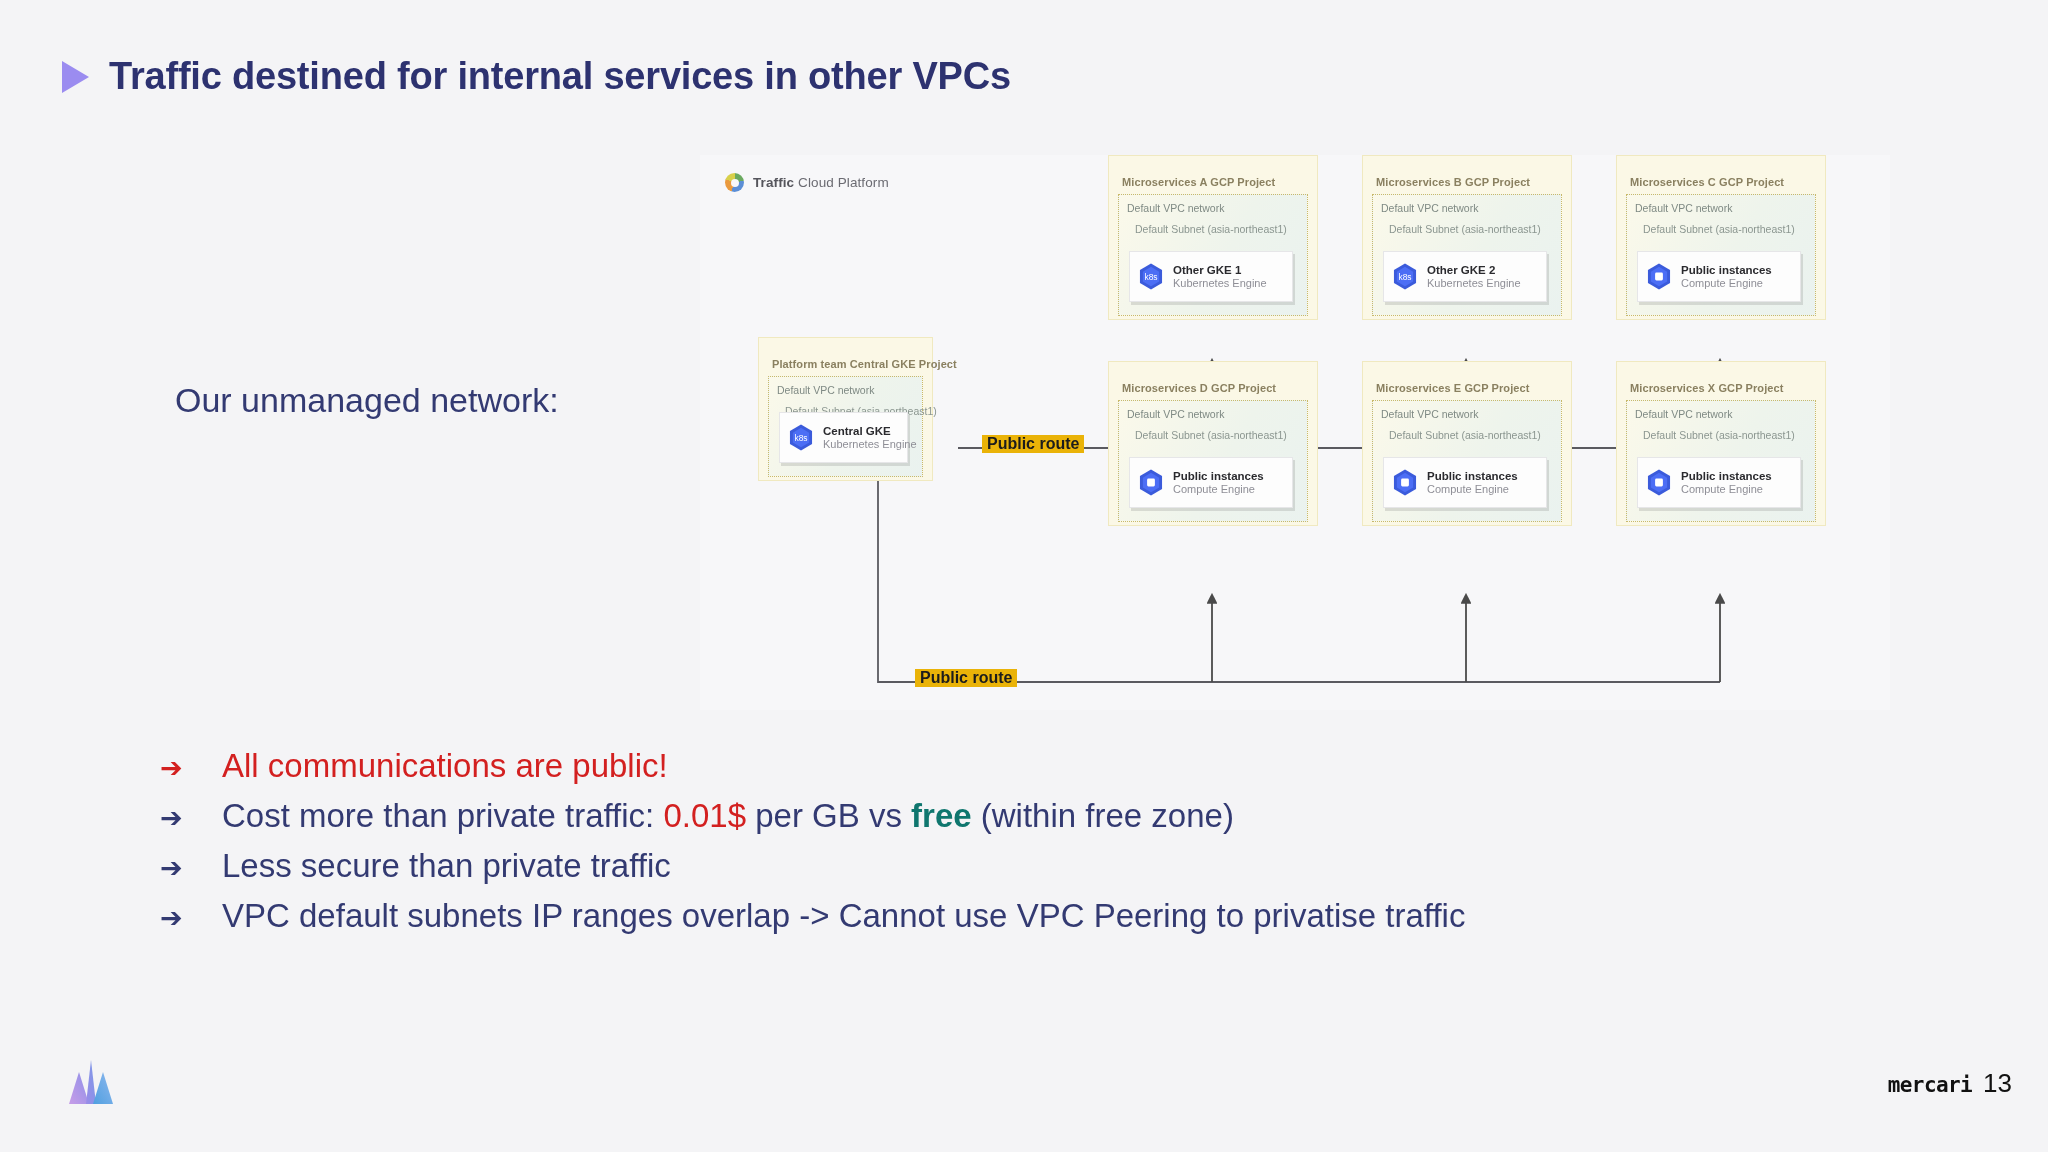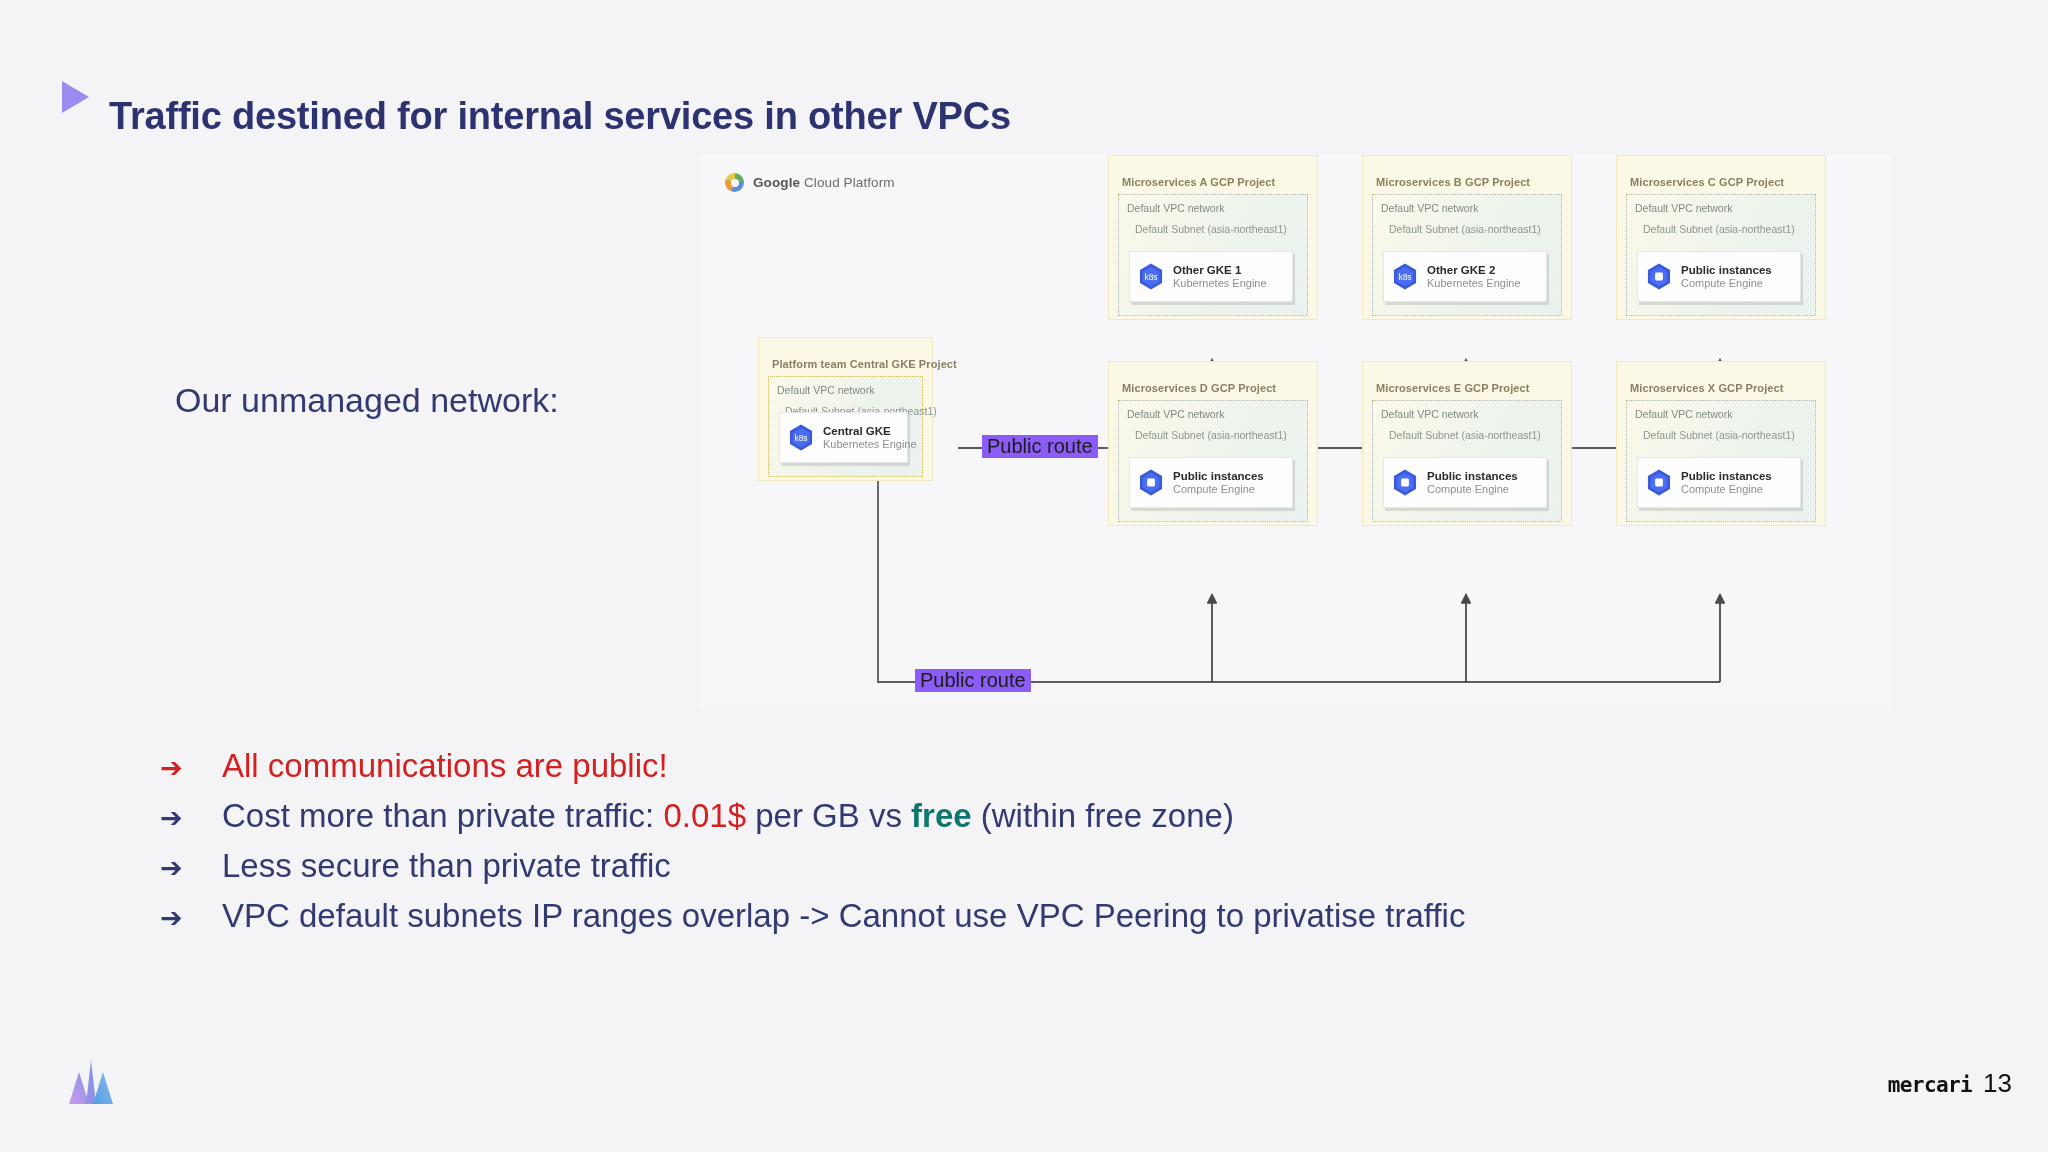--- a/index.html
+++ b/index.html
@@ -27,21 +27,20 @@
     border-left: 27px solid #9b8cf0;
     border-top: 16px solid transparent;
     border-bottom: 16px solid transparent;
   }
   .title-text {
     font-size: 38px;
     font-weight: bold;
     color: #2d3270;
     letter-spacing: -0.2px;
     white-space: nowrap;
-    margin-top: 40px;
   }
 
   
   .left-caption {
     position: absolute;
     left: 175px;
     top: 381px;
     font-size: 34px;
     color: #333a72;
     white-space: nowrap;
@@ -118,24 +117,24 @@
     padding: 10px 8px;
   }
   .res-icon { width: 26px; height: 29px; flex: 0 0 26px; }
   .res-labels { display: flex; flex-direction: column; line-height: 1.22; }
   .res-name { font-size: 11.5px; font-weight: bold; color: #2a2a2e; white-space: nowrap; }
   .res-sub  { font-size: 11px; color: #8e8e96; white-space: nowrap; }
 
   
   .route-label {
     position: absolute;
-    font-size: 20px;
-    font-weight: normal;
+    font-size: 16px;
+    font-weight: bold;
     color: #1c1c1c;
-    background: #8b5cf6;
+    background: #eab308;
     padding: 0 5px;
     white-space: nowrap;
   }
   .wires { position: absolute; left: 0; top: 0; width: 1190px; height: 555px; }
 
   
   .bullets {
     position: absolute;
     left: 160px;
     top: 745px;
@@ -182,21 +181,21 @@
   <div class="title-arrow"></div>
   <div class="title-text">Traffic destined for internal services in other VPCs</div>
 </div>
 
 <div class="left-caption">Our unmanaged network:</div>
 
 <div class="diagram">
 
   <div class="gcp-brand">
     <span class="gcp-logo"></span>
-    <span class="gcp-brand-text"><b>Google</b> <span>Cloud Platform</span></span>
+    <span class="gcp-brand-text"><b>Traffic</b> <span>Cloud Platform</span></span>
   </div>
 
   <svg class="wires" viewBox="0 0 1190 555">
     <defs>
       <marker id="ah" viewBox="0 0 10 10" refX="8" refY="5" markerWidth="6" markerHeight="6" orient="auto-start-reverse">
         <path d="M 0 0 L 10 5 L 0 10 z" fill="#4a4a4a"></path>
       </marker>
     </defs>
 
     <path d="M 258 293 L 1020 293" stroke="#5a5a60" stroke-width="1.8" fill="none"></path>

